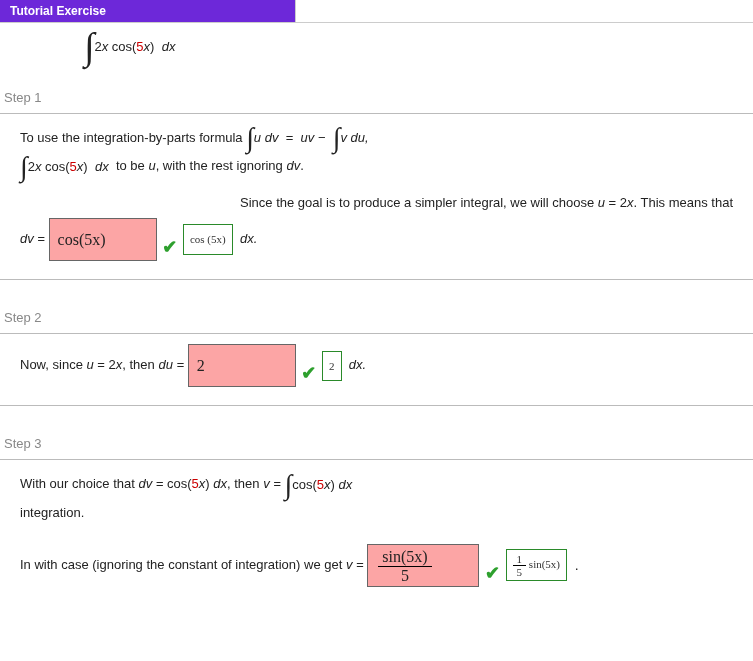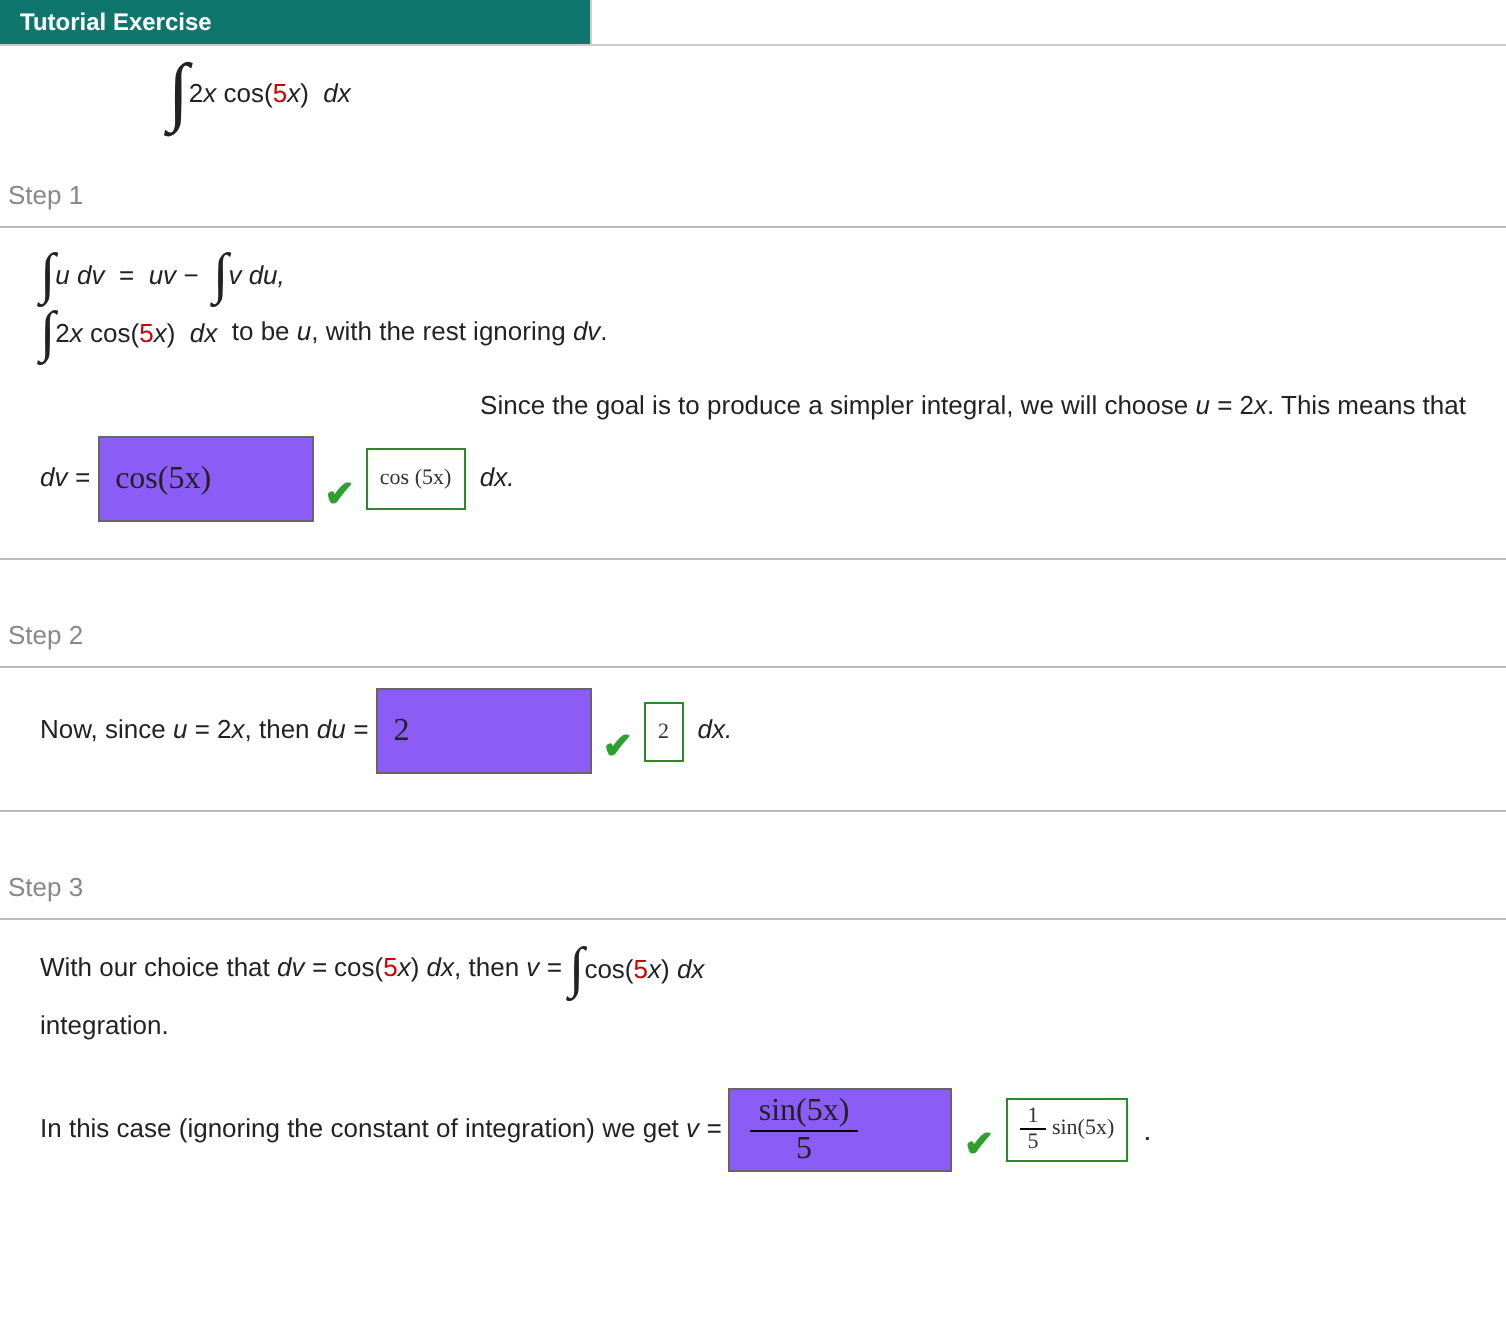--- a/index.html
+++ b/index.html
@@ -5,21 +5,21 @@
 body {
   font-family: Arial, Helvetica, sans-serif;
   font-size: 13px;
   color: #222;
   margin: 0;
   padding: 0;
   width: 753px;
   background: #fff;
 }
 .banner {
-  background: #0f766e;
+  background: #6d28d9;
   color: #fff;
   font-weight: bold;
   font-size: 12px;
   padding: 4px 10px;
   width: 275px;
   border-right: 1px solid #ccc;
 }
 .banner-wrap {
   border-bottom: 1px solid #ccc;
 }
@@ -62,21 +62,21 @@
   border: 0;
   border-top: 1px solid #bbb;
   margin: 18px 0 0 0;
 }
 .content {
   padding: 10px 20px 0 20px;
   line-height: 2.2;
 }
 .answer-box {
   display: inline-block;
-  background: #8b5cf6;
+  background: #fca5a5;
   border: 1px solid #666;
   min-width: 90px;
   min-height: 22px;
   padding: 3px 8px;
   font-family: "Times New Roman", serif;
   font-size: 16px;
   vertical-align: middle;
 }
 .correct-box {
   display: inline-block;
@@ -131,20 +131,21 @@
         <span class="fx">&nbsp;</span><span class="fx">dx</span>
       </span>
     </span>
   </div>
 </div>
 
 <div class="step-head">Step 1</div>
 <hr class="hr">
 <div class="content">
   <div class="nowrap">
+    <span>To use the integration-by-parts formula</span>
     <span class="integral-block">
       <span class="med-int">∫</span>
       <span class="fx">u</span>&nbsp;<span class="fx">dv</span>
     </span>
     &nbsp;<span>=</span>&nbsp;
     <span class="fx">uv</span>&nbsp;<span>−</span>&nbsp;
     <span class="integral-block">
       <span class="med-int">∫</span>
       <span class="fx">v</span>&nbsp;<span class="fx">du,</span>
     </span>
@@ -201,21 +202,21 @@
     <span class="fx">dv = </span><span>cos(</span><span class="red">5</span><span class="fx">x</span><span>)</span><span class="fx"> dx</span><span>,  then </span>
     <span class="fx">v =</span>
     <span class="integral-block">
       <span class="med-int">∫</span>
       <span><span>cos(</span><span class="red">5</span><span class="fx">x</span><span>)</span><span class="fx"> dx</span></span>
     </span>
   </div>
   <div>integration.</div>
 
   <div class="nowrap" style="margin-top:16px;">
-    <span>In this case (ignoring the constant of integration) we get </span>
+    <span>In with case (ignoring the constant of integration) we get </span>
     <span class="fx">v =</span>
     <span class="answer-box" style="padding:2px 10px;">
       <span class="frac">
         <span class="num">sin(5x)</span>
         <span class="den">5</span>
       </span>
     </span>
     <span class="check">✔</span>
     <span class="correct-box">
       <span class="frac">

